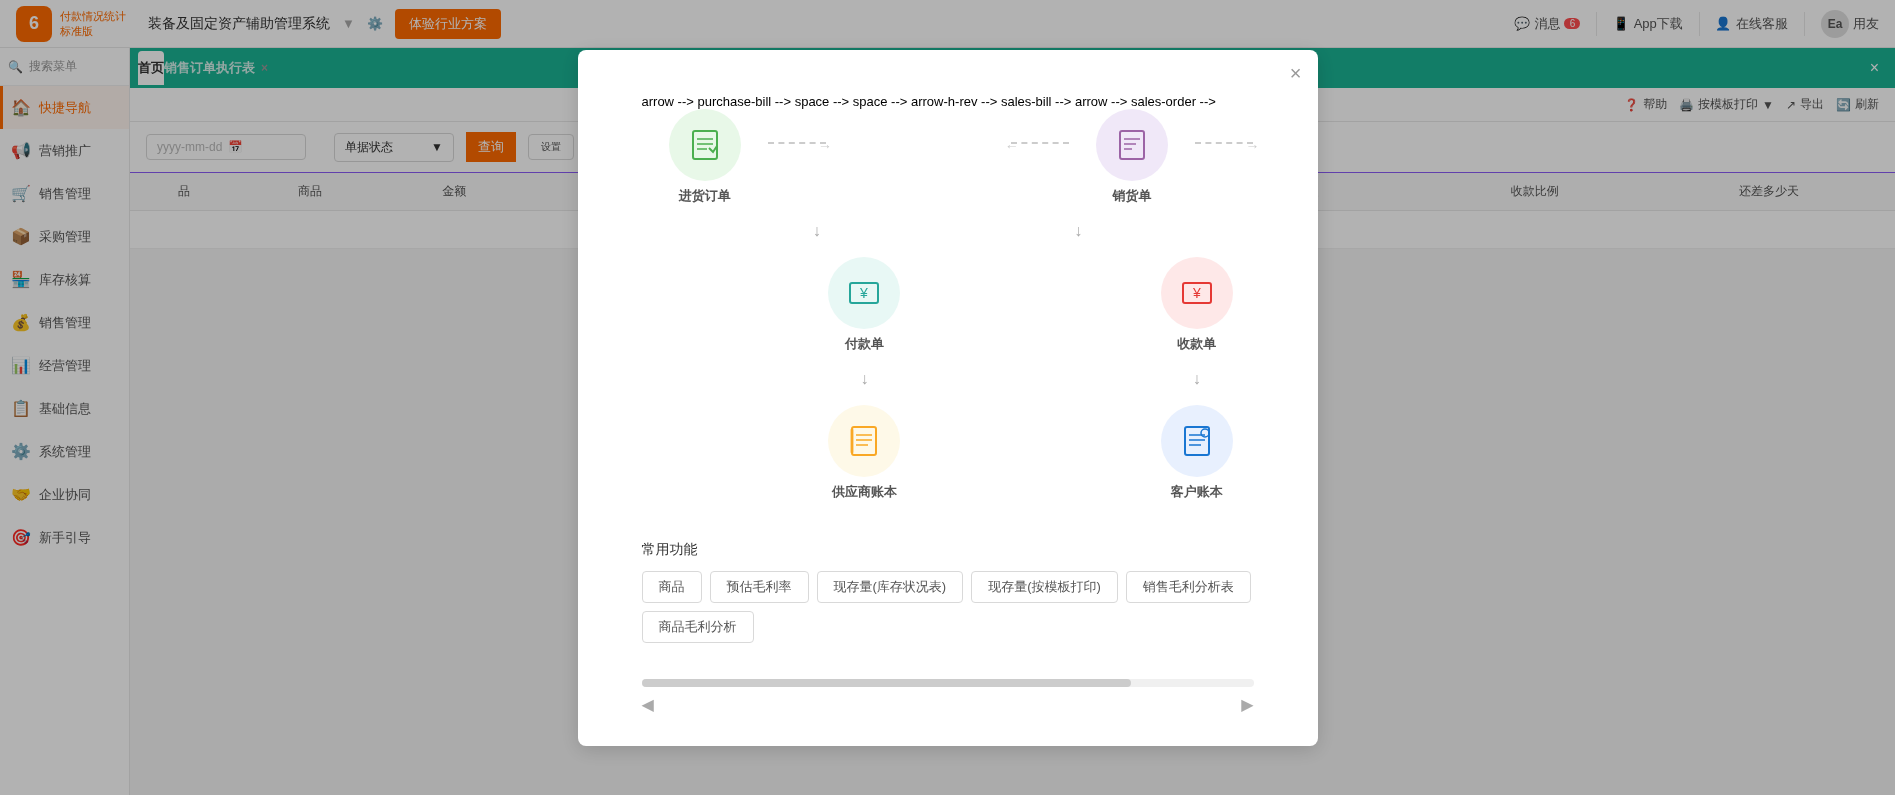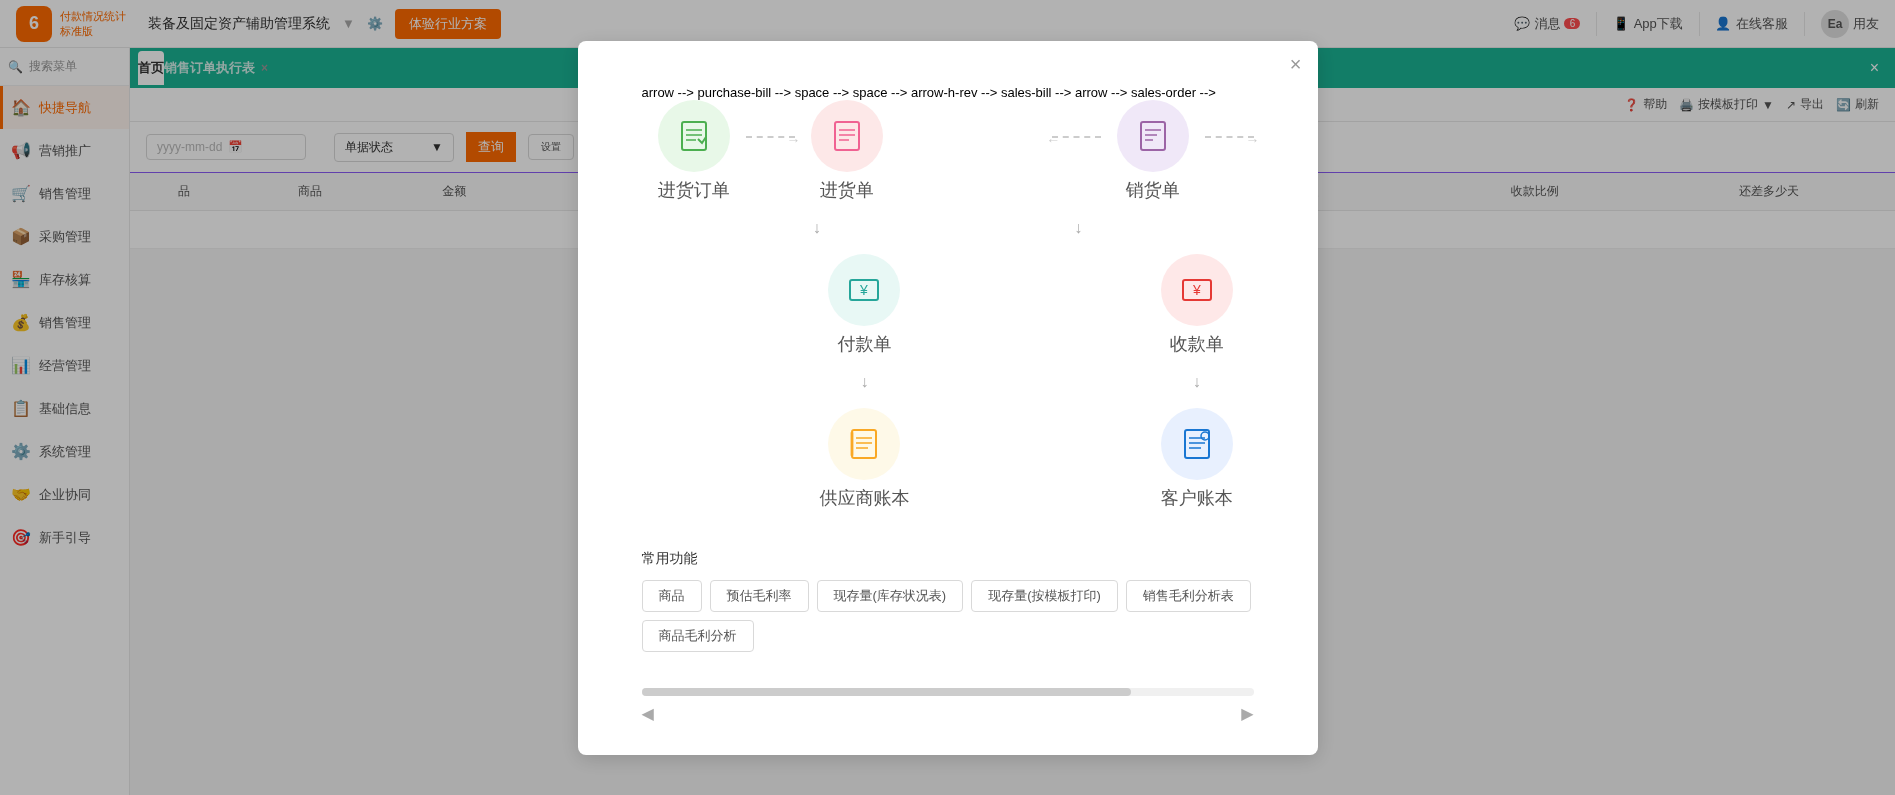--- a/index.html
+++ b/index.html
@@ -64,21 +64,21 @@
     
     .modal-overlay { position: fixed; top: 0; left: 0; right: 0; bottom: 0; background: rgba(0,0,0,0.3); z-index: 100; display: flex; justify-content: center; align-items: center; }
     .modal { background: #fff; border-radius: 8px; padding: 24px; width: 740px; max-width: 95vw; position: relative; box-shadow: 0 4px 20px rgba(0,0,0,0.15); }
     .modal-close { position: absolute; top: 12px; right: 16px; font-size: 20px; color: #999; cursor: pointer; }
 
     
     .workflow { display: flex; flex-direction: column; gap: 0; padding: 20px 40px; }
     .workflow-row { display: flex; align-items: center; justify-content: flex-start; gap: 0; margin-bottom: 10px; }
     .wf-node { display: flex; flex-direction: column; align-items: center; gap: 6px; width: 130px; }
     .wf-circle { width: 72px; height: 72px; border-radius: 50%; display: flex; align-items: center; justify-content: center; font-size: 28px; }
-    .wf-label { font-size: 18px; color: #555; text-align: center; }
+    .wf-label { font-size: 13px; color: #555; text-align: center; font-weight: bold; }
     .wf-arrow-h { width: 60px; height: 2px; border-top: 2px dashed #ccc; margin-bottom: 28px; }
 
     
     .circle-green { background: #e8f8e8; }
     .circle-pink { background: #fde8e8; }
     .circle-purple { background: #f0e8f8; }
     .circle-orange { background: #fef3e8; }
     .circle-teal { background: #e8f8f5; }
     .circle-red { background: #fee8e8; }
     .circle-yellow { background: #fef9e8; }
@@ -299,31 +299,20 @@
               <polyline points="22,21 26,25 30,19" fill="none" stroke="#4caf50" stroke-width="2"></polyline>
             </svg>
           </div>
           <span class="wf-label">进货订单</span>
         </div>
 
         <div class="wf-arrow-h" style="position:relative;">
           <span style="position:absolute;right:-6px;top:-8px;color:#ccc;font-size:14px;">→</span>
         </div>
 
-        <div class="wf-node">
-          <div class="wf-circle circle-pink" style="display:flex;align-items:center;justify-content:center;">
-            <svg width="36" height="36" viewBox="0 0 36 36">
-              <rect x="6" y="4" width="24" height="28" rx="2" fill="none" stroke="#f06292" stroke-width="2"></rect>
-              <line x1="10" y1="12" x2="26" y2="12" stroke="#f06292" stroke-width="1.5"></line>
-              <line x1="10" y1="17" x2="26" y2="17" stroke="#f06292" stroke-width="1.5"></line>
-              <line x1="10" y1="22" x2="20" y2="22" stroke="#f06292" stroke-width="1.5"></line>
-            </svg>
-          </div>
-          <span class="wf-label">进货单</span>
-        </div>
 
         <div style="width:60px;"></div>
         <div style="width:130px;"></div>
 
         <div class="wf-arrow-h" style="position:relative;">
           <span style="position:absolute;left:-6px;top:-8px;color:#ccc;font-size:14px;">←</span>
         </div>
 
         <div class="wf-node">
           <div class="wf-circle circle-purple" style="display:flex;align-items:center;justify-content:center;">

